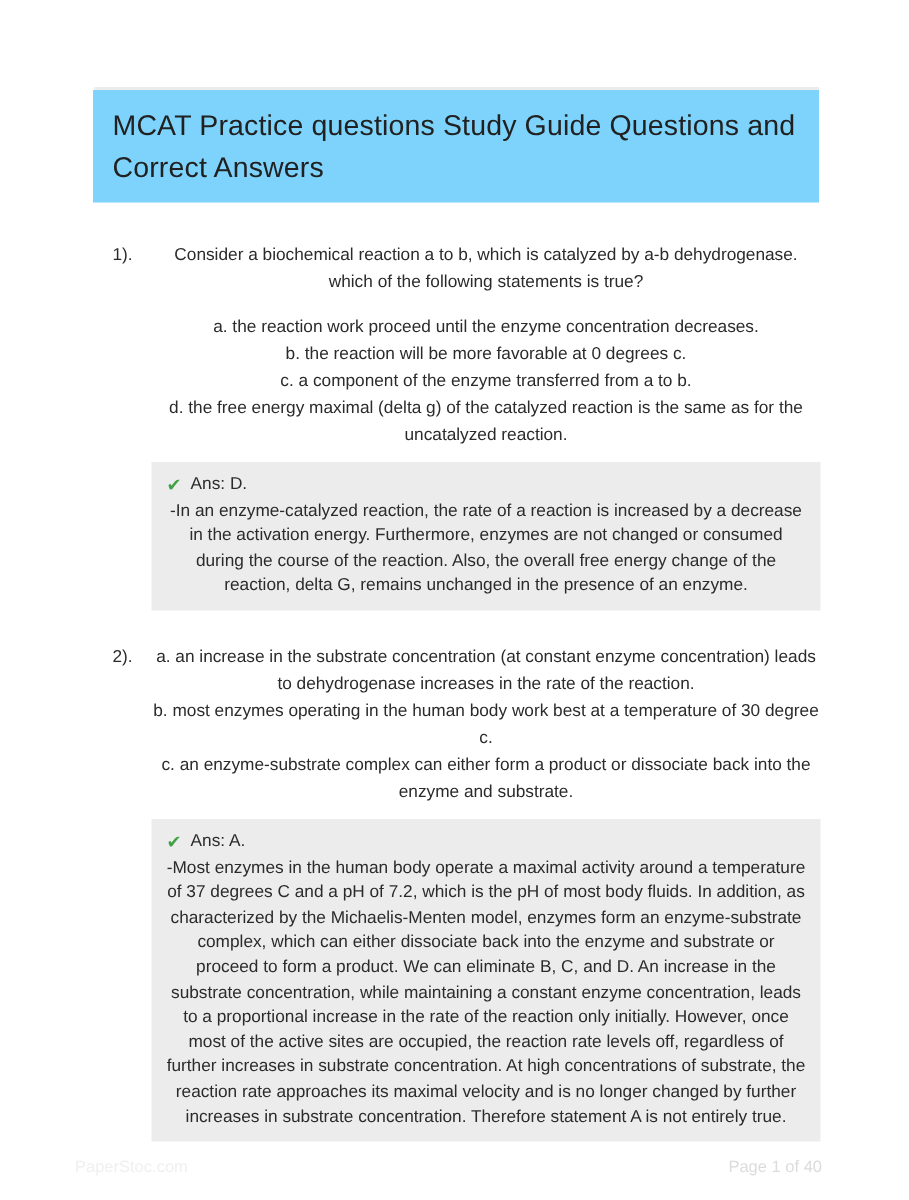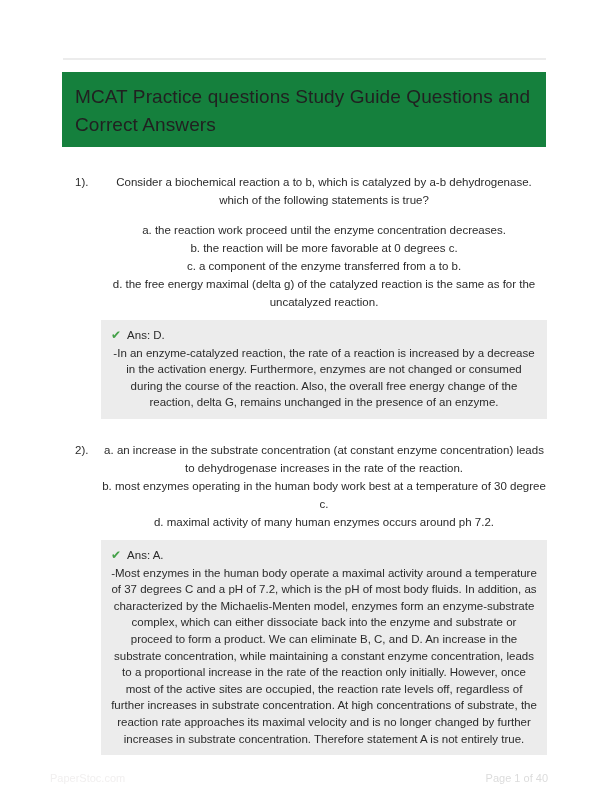--- a/index.html
+++ b/index.html
@@ -15,23 +15,23 @@
     background: #ffffff;
     overflow: hidden;
   }
   .top-rule {
     margin: 58px 0 0 63px;
     width: 483px;
     height: 2px;
     background: #ececec;
   }
   .title-box {
-    margin: 12px 0 0 62px;
+    margin: 0 0 0 62px;
     width: 484px;
-    background: #15803d;
+    background: #7dd3fc;
     padding: 11px 14px 8px 13px;
   }
   .title-box h1 {
     font-size: 19px;
     line-height: 28px;
     font-weight: 500;
     color: #212121;
     letter-spacing: 0.1px;
   }
   .question {
@@ -114,21 +114,21 @@
       </div>
     </div>
   </section>
 
   <section class="question q2">
     <div class="q-num">2).</div>
     <div class="q-body">
       <div class="q-options">
         <p>a. an increase in the substrate concentration (at constant enzyme concentration) leads to dehydrogenase increases in the rate of the reaction.</p>
         <p>b. most enzymes operating in the human body work best at a temperature of 30 degree c.</p>
-        <p>d. maximal activity of many human enzymes occurs around ph 7.2.</p>
+        <p>c. an enzyme-substrate complex can either form a product or dissociate back into the enzyme and substrate.</p>
       </div>
       <div class="answer-box">
         <p class="ans-line">
           <span class="check">✔</span>
           <span>Ans: A.</span>
         </p>
         <p class="explanation">-Most enzymes in the human body operate a maximal activity around a temperature of 37 degrees C and a pH of 7.2, which is the pH of most body fluids. In addition, as characterized by the Michaelis-Menten model, enzymes form an enzyme-substrate complex, which can either dissociate back into the enzyme and substrate or proceed to form a product. We can eliminate B, C, and D. An increase in the substrate concentration, while maintaining a constant enzyme concentration, leads to a proportional increase in the rate of the reaction only initially. However, once most of the active sites are occupied, the reaction rate levels off, regardless of further increases in substrate concentration. At high concentrations of substrate, the reaction rate approaches its maximal velocity and is no longer changed by further increases in substrate concentration. Therefore statement A is not entirely true.</p>
       </div>
     </div>
   </section>

